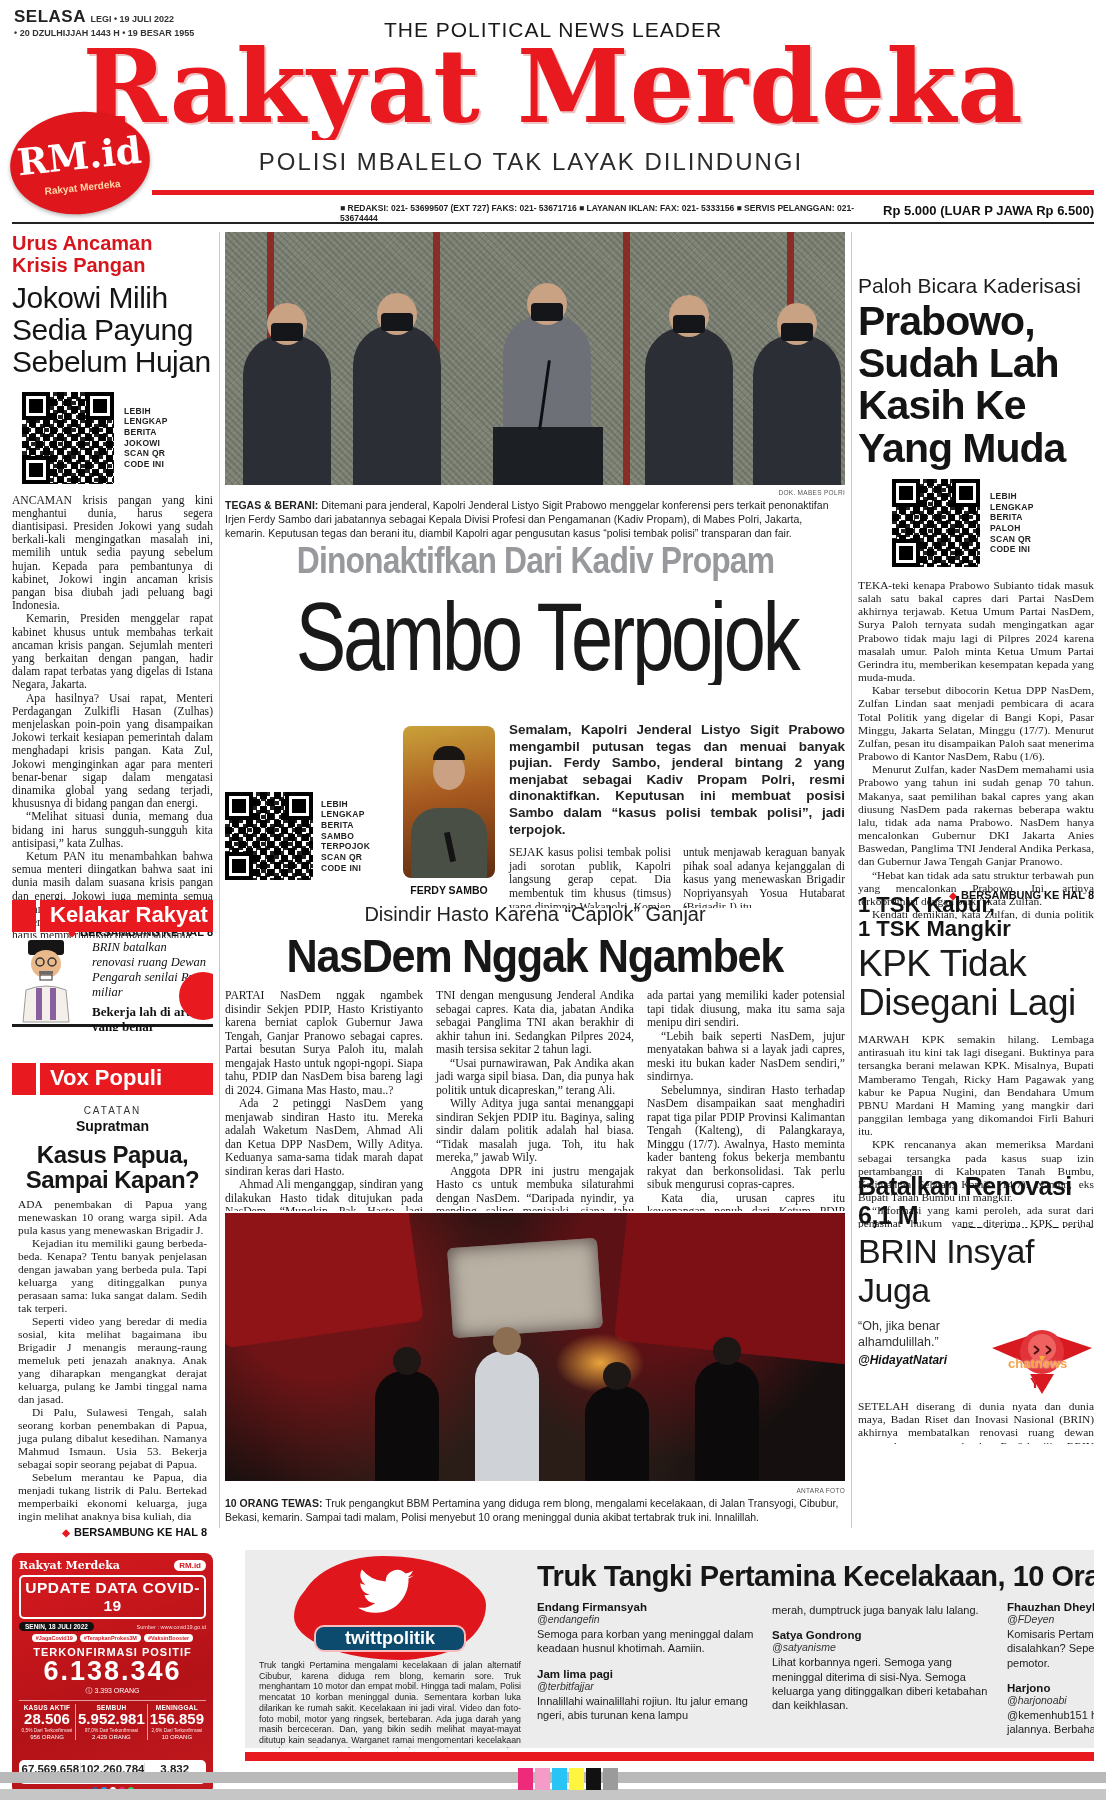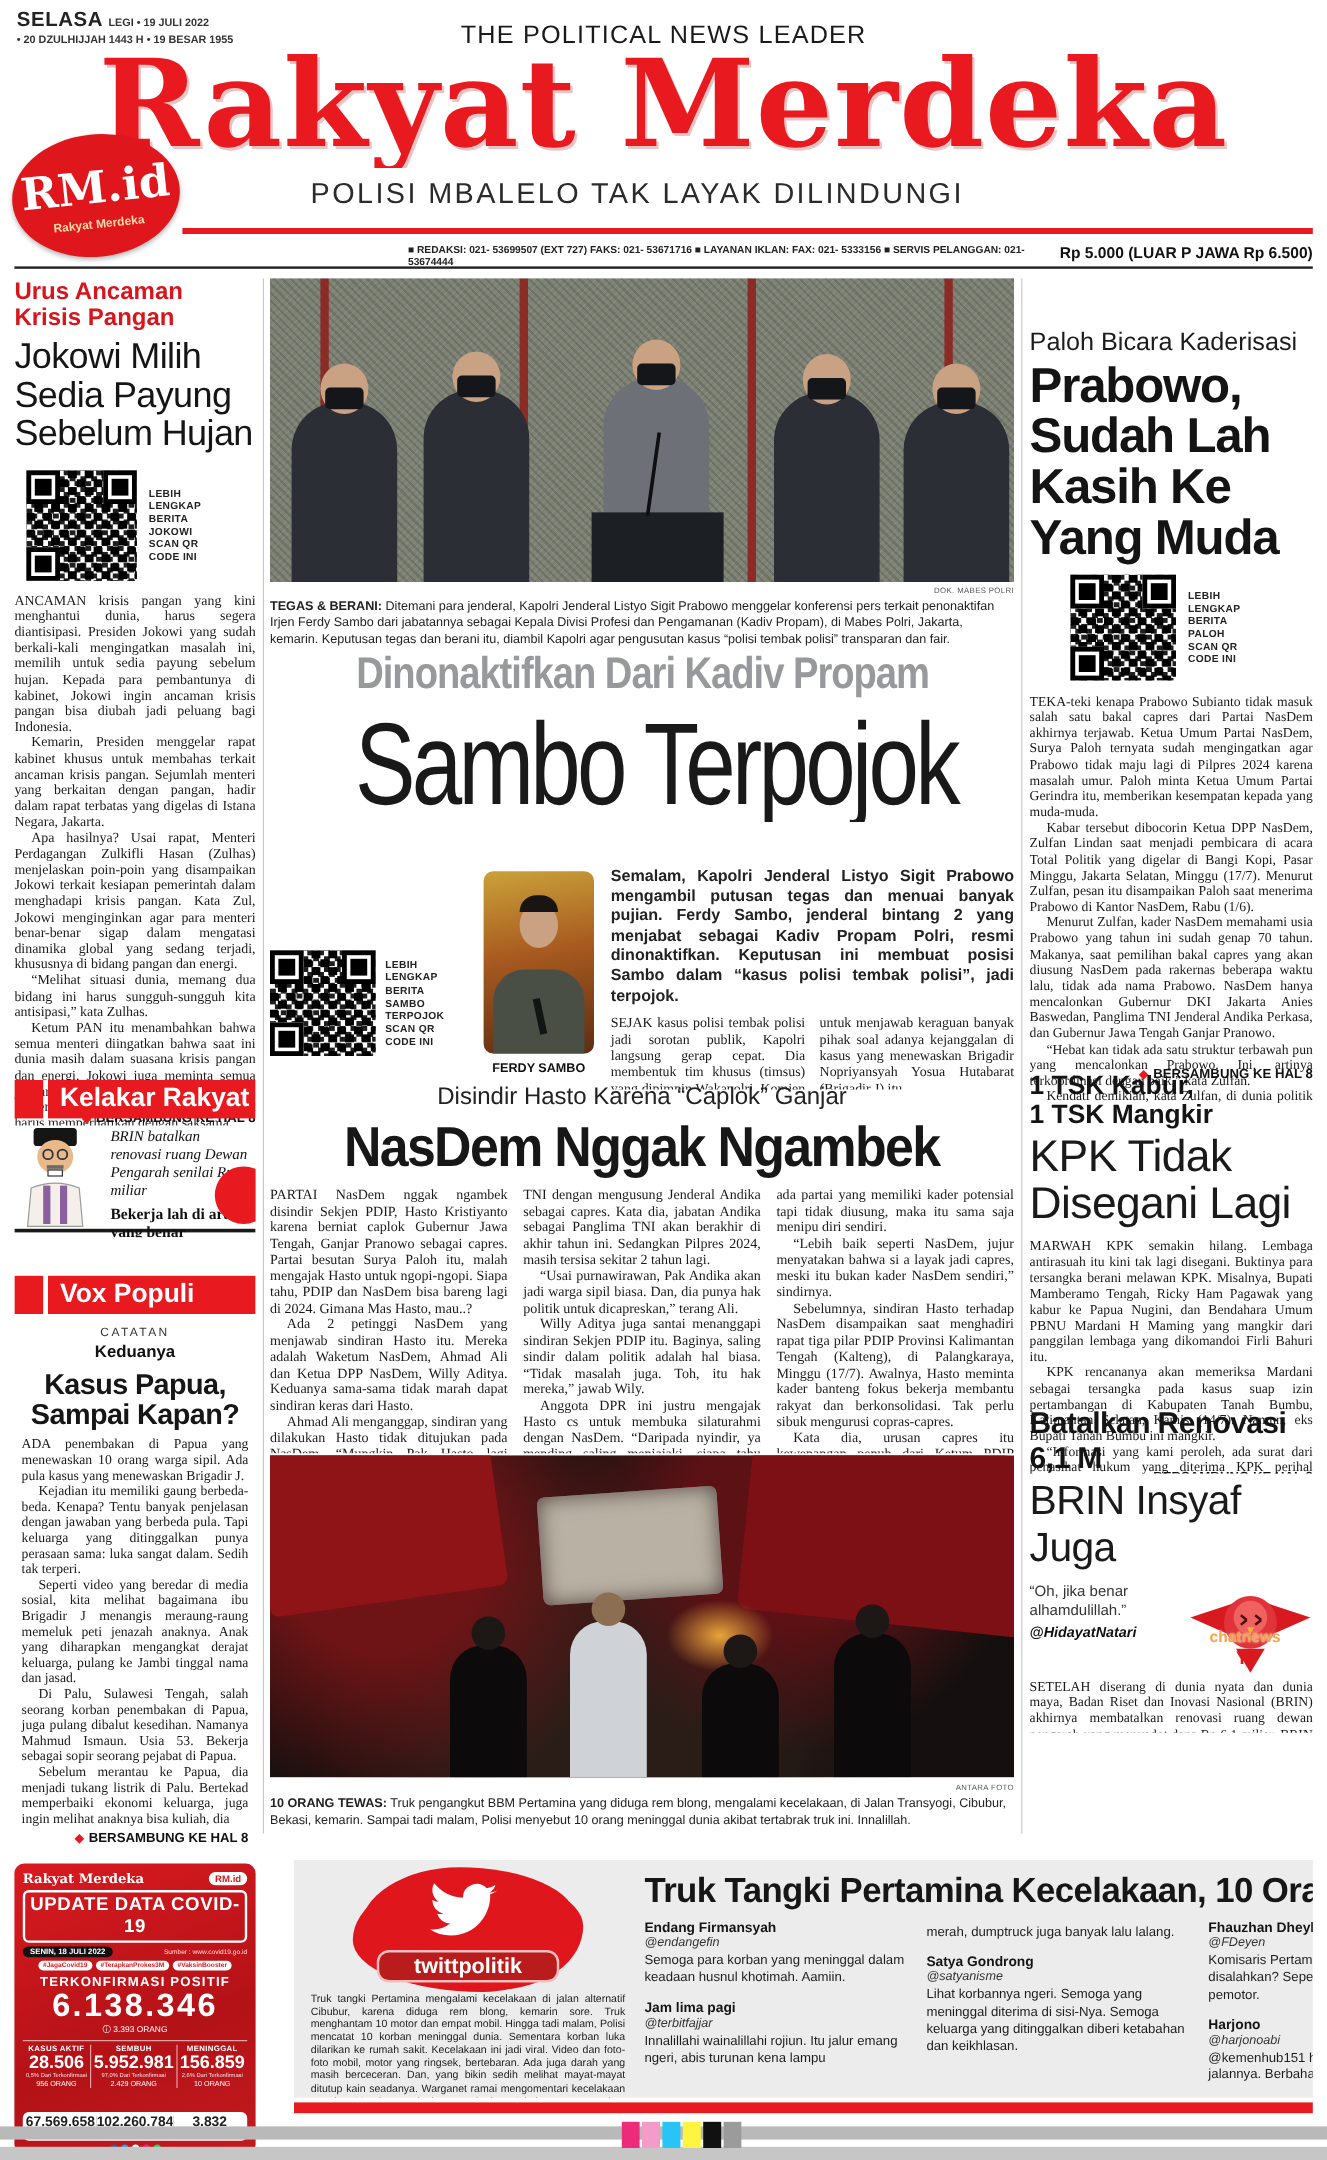--- a/index.html
+++ b/index.html
@@ -165,21 +165,21 @@
   .bird{position:relative;width:104px;height:78px;flex:none;}
   .bird .cn{position:absolute;left:18px;top:38px;color:#f5a34a;font-weight:bold;font-size:13px;text-shadow:0 0 2px #fff;}
   .bird .yy{position:absolute;left:40px;top:56px;color:#d81a20;font-weight:bold;font-size:15px;}
   
   .twittbox{left:245px;top:1550px;width:849px;height:198px;background:#ececec;display:flex;padding:10px 14px;box-sizing:border-box;gap:16px;}
   .twittbox .leftcol{width:262px;flex:none;}
   .tplogo{position:relative;width:180px;height:96px;margin:0 auto;}
   .tplogo .blob{position:absolute;inset:0;background:#e0161d;border-radius:46% 54% 40% 60%/55% 45% 55% 45%;
                 box-shadow:6px 2px 0 #e0161d,-6px 4px 0 #e0161d,0 -4px 0 #e0161d;}
   .tplogo svg{position:absolute;left:56px;top:8px;}
-  .tplogo .lbl{position:absolute;left:14px;bottom:4px;right:14px;background:#b91c1c;border:2px solid #f7bdbd;
+  .tplogo .lbl{position:absolute;left:14px;bottom:4px;right:14px;background:#0c4a6e;border:2px solid #f7bdbd;
                border-radius:10px;color:#fff;font-weight:bold;font-size:18px;text-align:center;padding:1px 0;}
   .twintro{font-size:8.8px;line-height:1.22;color:#222;margin-top:4px;}
   .twmain{flex:1;}
   .twmain h2{margin:0 0 8px;font-weight:bold;font-size:29px;letter-spacing:-.5px;color:#161616;white-space:nowrap;}
   .twcols{display:flex;gap:16px;}
   .twcols .c{flex:1;}
   .tweet{margin-bottom:12px;}
   .tweet .nm{font-weight:bold;font-size:11.5px;color:#151515;}
   .tweet .hd{font-style:italic;font-size:10.5px;color:#333;}
   .tweet .tx{font-size:11px;line-height:1.3;color:#1d1d1d;margin-top:2px;}
@@ -271,21 +271,21 @@
       <div class="redball"></div>
     </div>
   </div>
 
   <div class="abs vox secbox">
     <div class="bar">
         <div class="sq"></div>
       <div class="ttl">Vox Populi</div>
       </div>
     <div class="cat">CATATAN</div>
-    <div class="auth">Keduanya</div>
+    <div class="auth">Supratman</div>
     <h3 class="prelines">Kasus Papua,
 Sampai Kapan?</h3>
     <div class="body serifbody jus" style="height:318px;padding:0 6px;">
       <p class="bp first">ADA penembakan di Papua yang menewaskan 10 orang warga sipil. Ada pula kasus yang menewaskan Brigadir J.</p>
       <p class="bp">Kejadian itu memiliki gaung berbeda-beda. Kenapa? Tentu banyak penjelasan dengan jawaban yang berbeda pula. Tapi keluarga yang ditinggalkan punya perasaan sama: luka sangat dalam. Sedih tak terperi.</p>
       <p class="bp">Seperti video yang beredar di media sosial, kita melihat bagaimana ibu Brigadir J menangis meraung-raung memeluk peti jenazah anaknya. Anak yang diharapkan mengangkat derajat keluarga, pulang ke Jambi tinggal nama dan jasad.</p>
       <p class="bp">Di Palu, Sulawesi Tengah, salah seorang korban penembakan di Papua, juga pulang dibalut kesedihan. Namanya Mahmud Ismaun. Usia 53. Bekerja sebagai sopir seorang pejabat di Papua.</p>
       <p class="bp">Sebelum merantau ke Papua, dia menjadi tukang listrik di Palu. Bertekad memperbaiki ekonomi keluarga, juga ingin melihat anaknya bisa kuliah, dia</p>
     </div>
     <div class="contline" style="padding-right:6px;">

